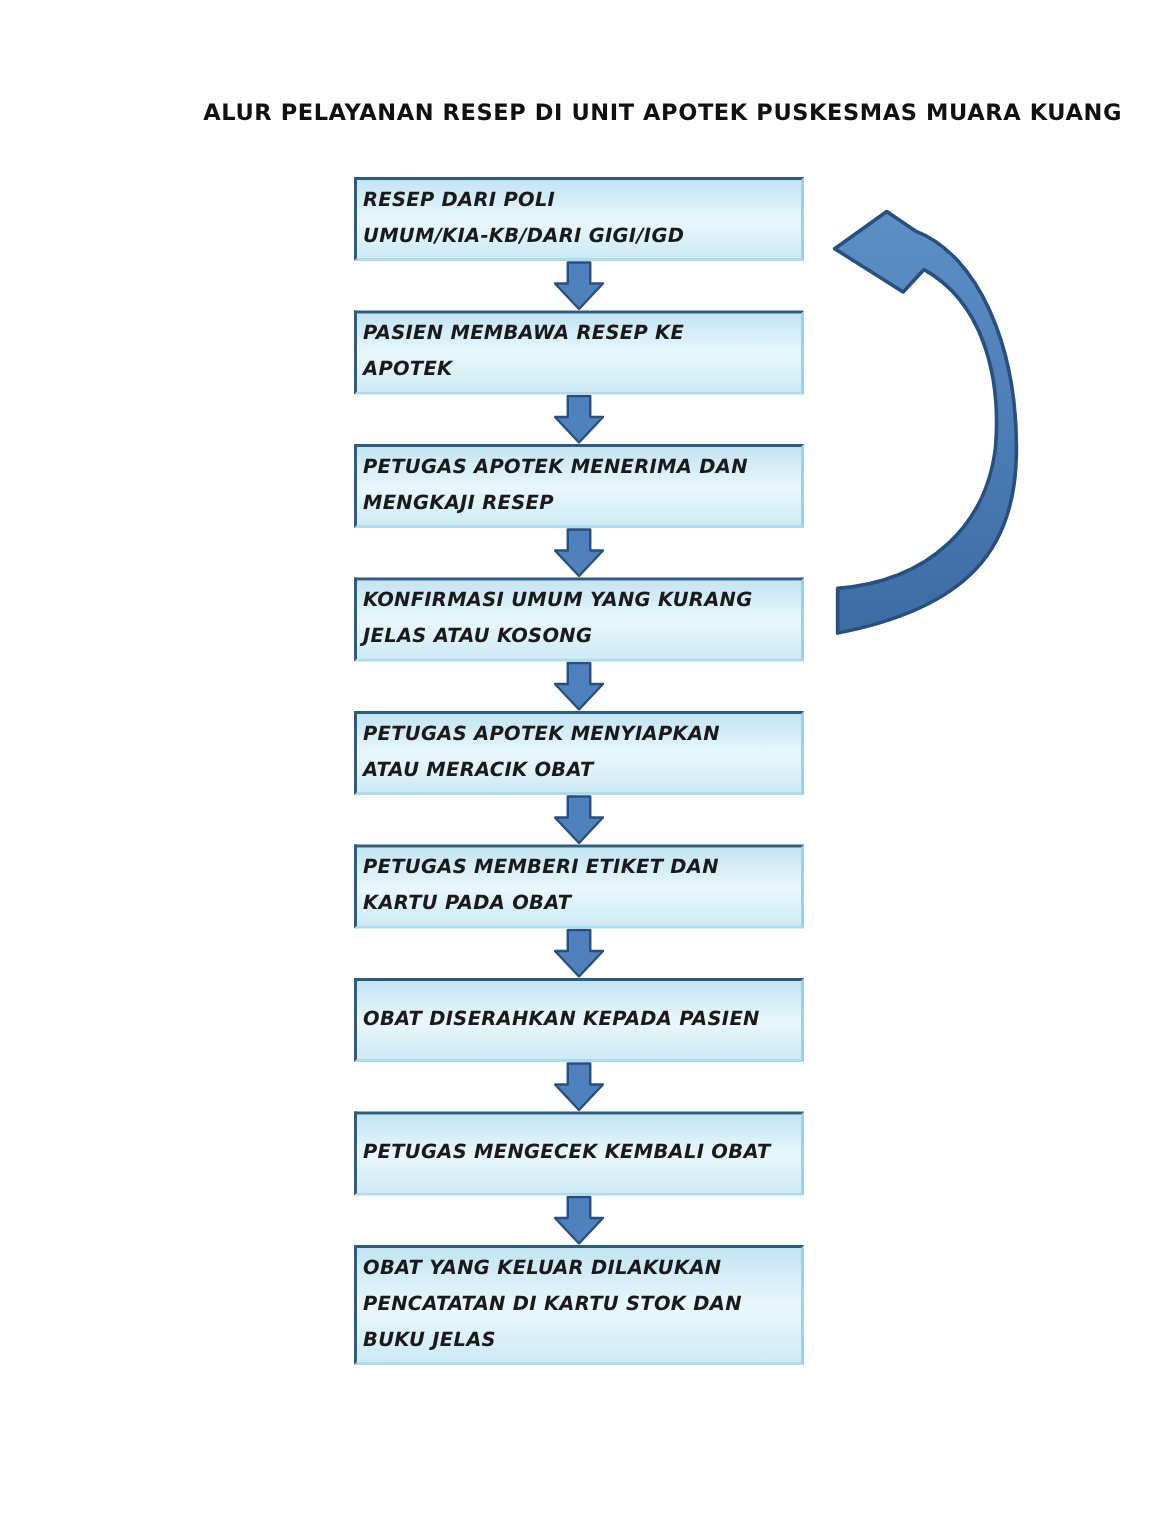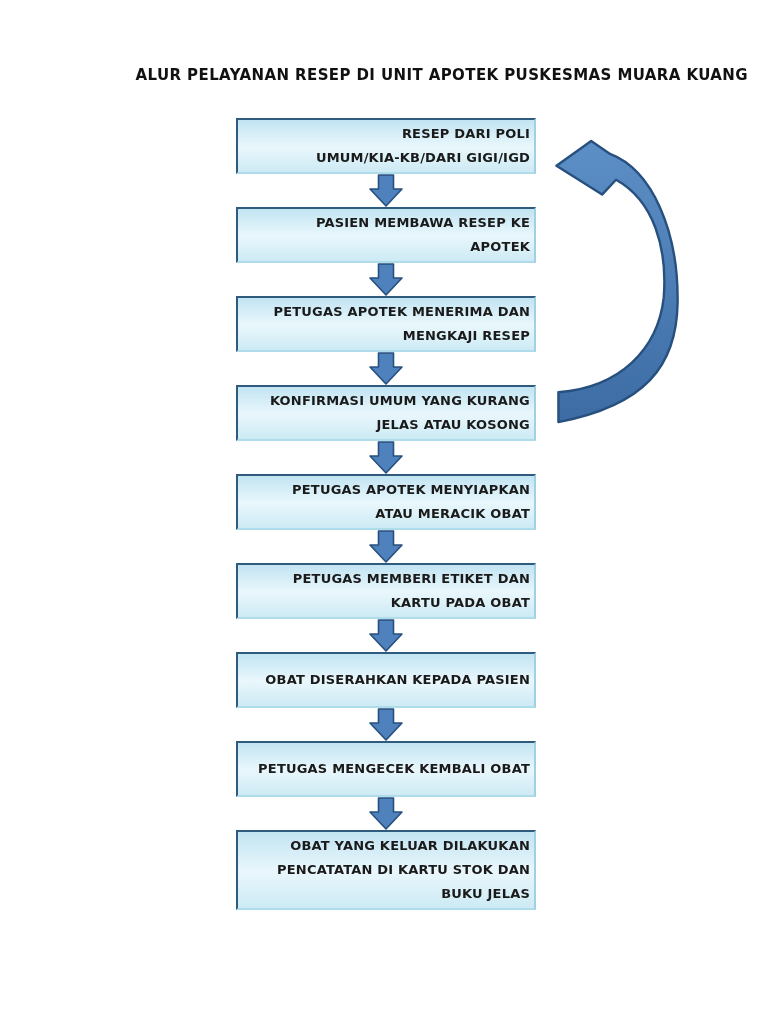--- a/index.html
+++ b/index.html
@@ -37,27 +37,28 @@
     width: 300px;
     display: flex;
     flex-direction: column;
   }
   .flow-box {
     box-sizing: border-box;
     width: 300px;
     min-height: 56px;
     display: flex;
     flex-direction: column;
-    align-items: flex-end;
+    align-items: flex-start;
     justify-content: center;
     background: linear-gradient(180deg, #c2e4f2 0%, #e9f7fc 52%, #cdeaf4 100%);
     border-style: solid;
     border-width: 2px;
     border-color: #2f5b7d #9fd0e4 #aedcea #2f5b7d;
     padding: 2px 4px;
+    font-style: italic;
   }
   .flow-box.tall { min-height: 72px; }
   .box-line {
     font-size: 13px;
     font-weight: bold;
     color: #1a1a1a;
     line-height: 24px;
     letter-spacing: 0.2px;
     white-space: nowrap;
     text-align: center;

